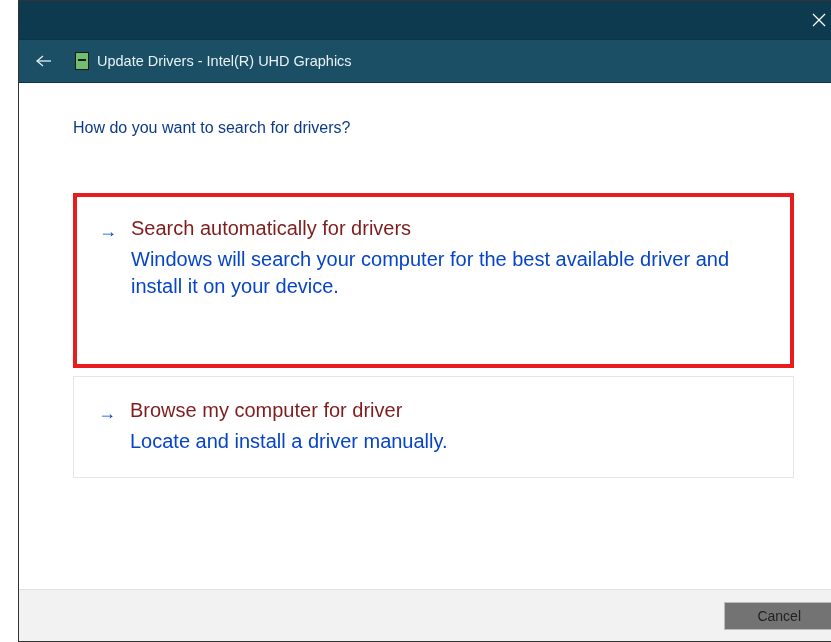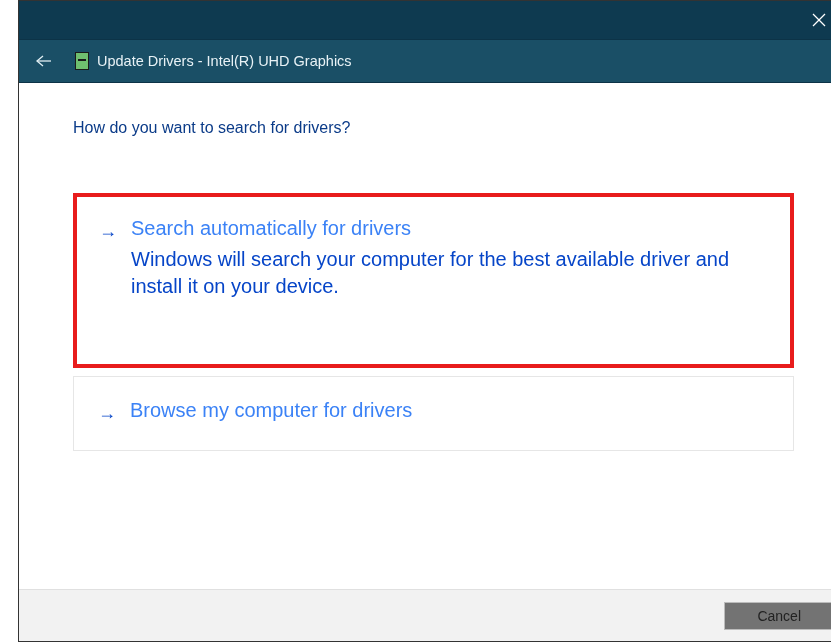--- a/index.html
+++ b/index.html
@@ -12,21 +12,21 @@
   .back-arrow { width: 24px; height: 24px; display:flex; align-items:center; justify-content:center; color:#e0eef3; cursor:pointer; }
   .nav-title { display:flex; align-items:center; gap:8px; color:#e8f2f6; font-size:14.5px; }
   .nav-icon { width:14px; height:18px; background:#6fbf6f; border:1px solid #1a1a1a; display:inline-block; position:relative; }
   .nav-icon::after { content:""; position:absolute; left:2px; right:2px; top:6px; height:2px; background:#1a1a1a; }
   .content { flex:1; background:#ffffff; padding: 36px 54px 0 54px; overflow:auto; }
   .heading { color:#0b3b88; font-size:16px; font-weight:400; margin-bottom: 56px; }
   .option { border:1px solid #e6e6e6; padding: 22px 28px 22px 24px; margin-bottom: 12px; cursor:pointer; display:flex; gap:14px; }
   .option.highlight { border:4px solid #e81c1c; padding: 20px 26px 64px 22px; margin-bottom: 8px; }
   .option .arrow { color:#0645c8; font-size:18px; line-height:28px; flex:0 0 18px; }
   .option .texts { flex:1; }
-  .opt-title { color:#3b82f6; font-size:20px; font-weight:400; margin-bottom:6px; }
+  .opt-title { color:#7f1d1d; font-size:20px; font-weight:400; margin-bottom:6px; }
   .opt-desc { color:#0645c8; font-size:20px; line-height:1.35; }
   .footer { height:52px; background:#f2f2f2; border-top:1px solid #e0e0e0; display:flex; align-items:center; justify-content:flex-end; padding-right:14px; }
   .cancel-btn { min-width:90px; height:28px; background:#737373; border:1px solid #bcbcbc; font-size:14px; color:#222; padding:0 32px; cursor:pointer; }
 </style>
 </head>
 <body>
 
 <div class="window">
 
   <div class="titlebar-top">
@@ -58,21 +58,22 @@
       <div class="arrow">→</div>
       <div class="texts">
         <div class="opt-title">Search automatically for drivers</div>
         <div class="opt-desc">Windows will search your computer for the best available driver and install it on your device.</div>
       </div>
     </div>
 
     <div class="option">
       <div class="arrow">→</div>
       <div class="texts">
-        <div class="opt-title">Browse my computer for drivers</div>
+        <div class="opt-title">Browse my computer for driver</div>
+        <div class="opt-desc">Locate and install a driver manually.</div>
       </div>
     </div>
   </div>
 
   <div class="footer">
     <button class="cancel-btn">Cancel</button>
   </div>
 
 </div>
 

